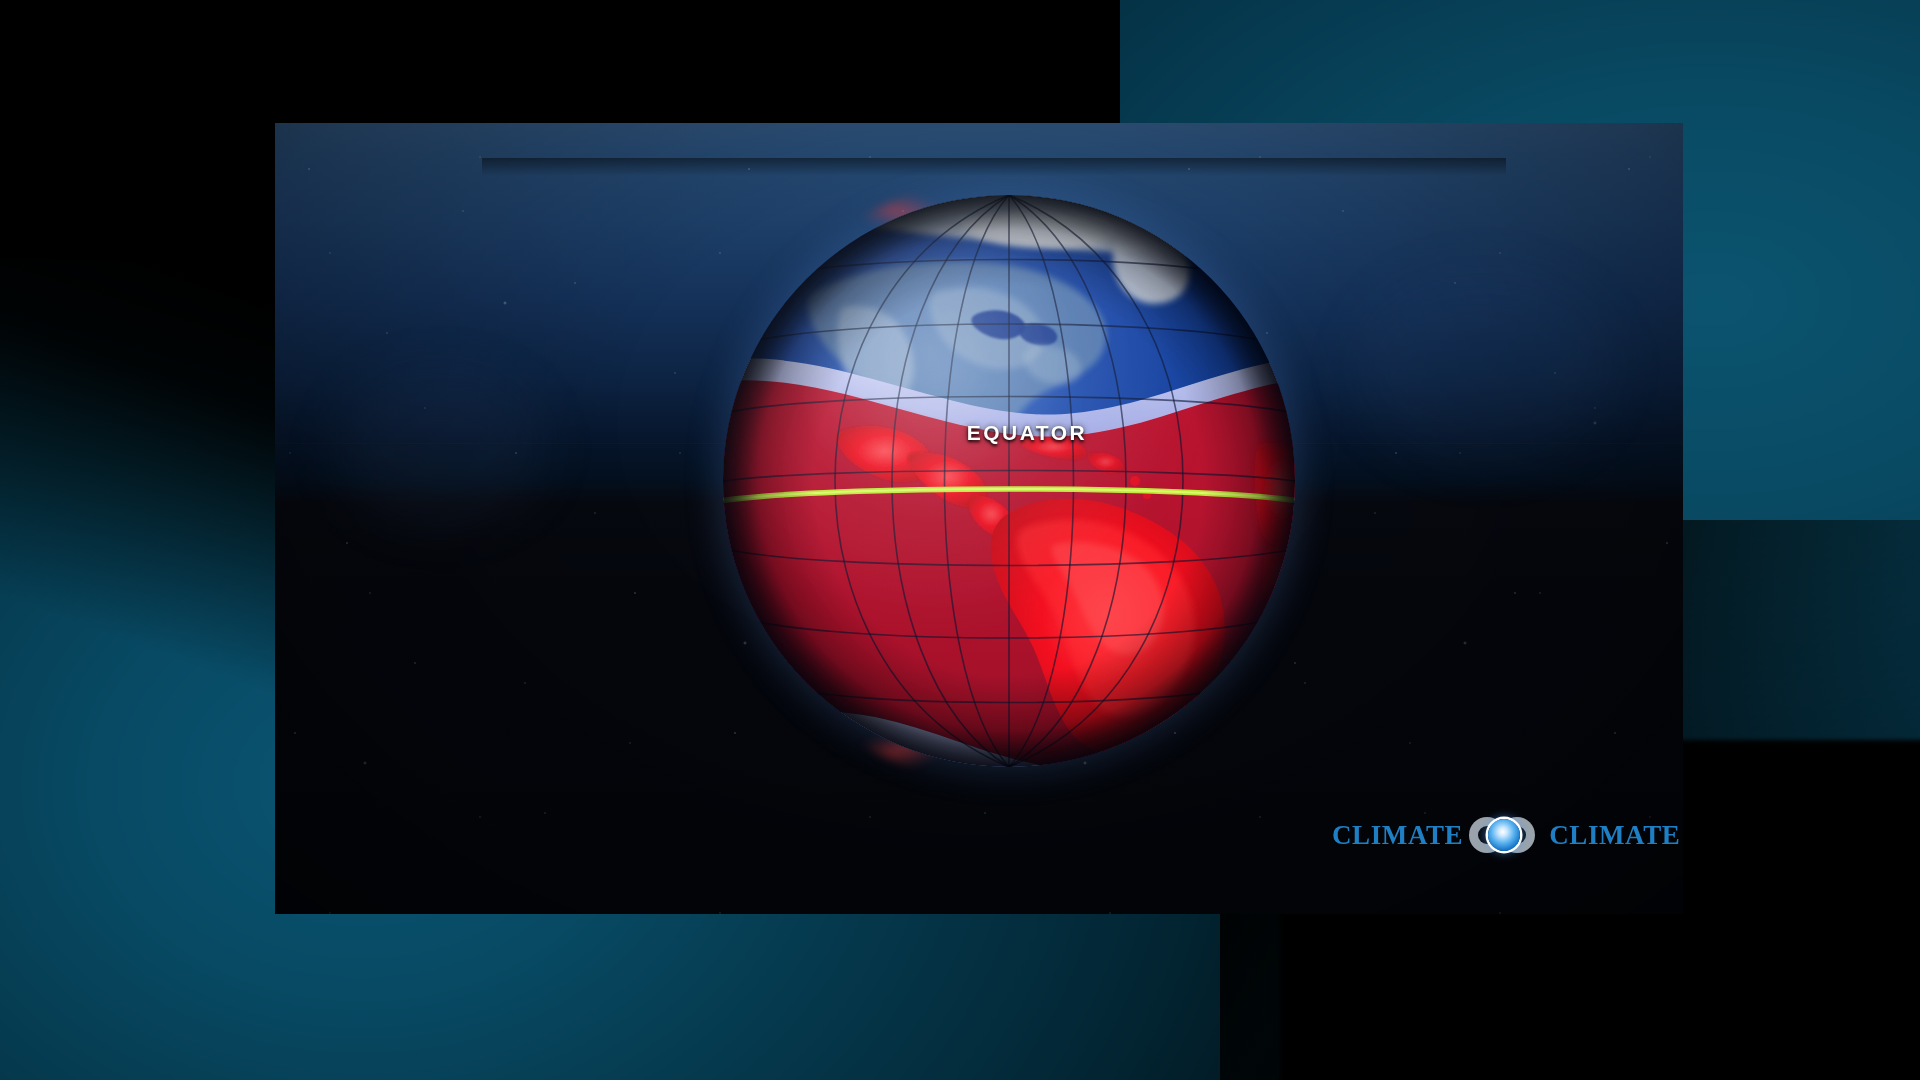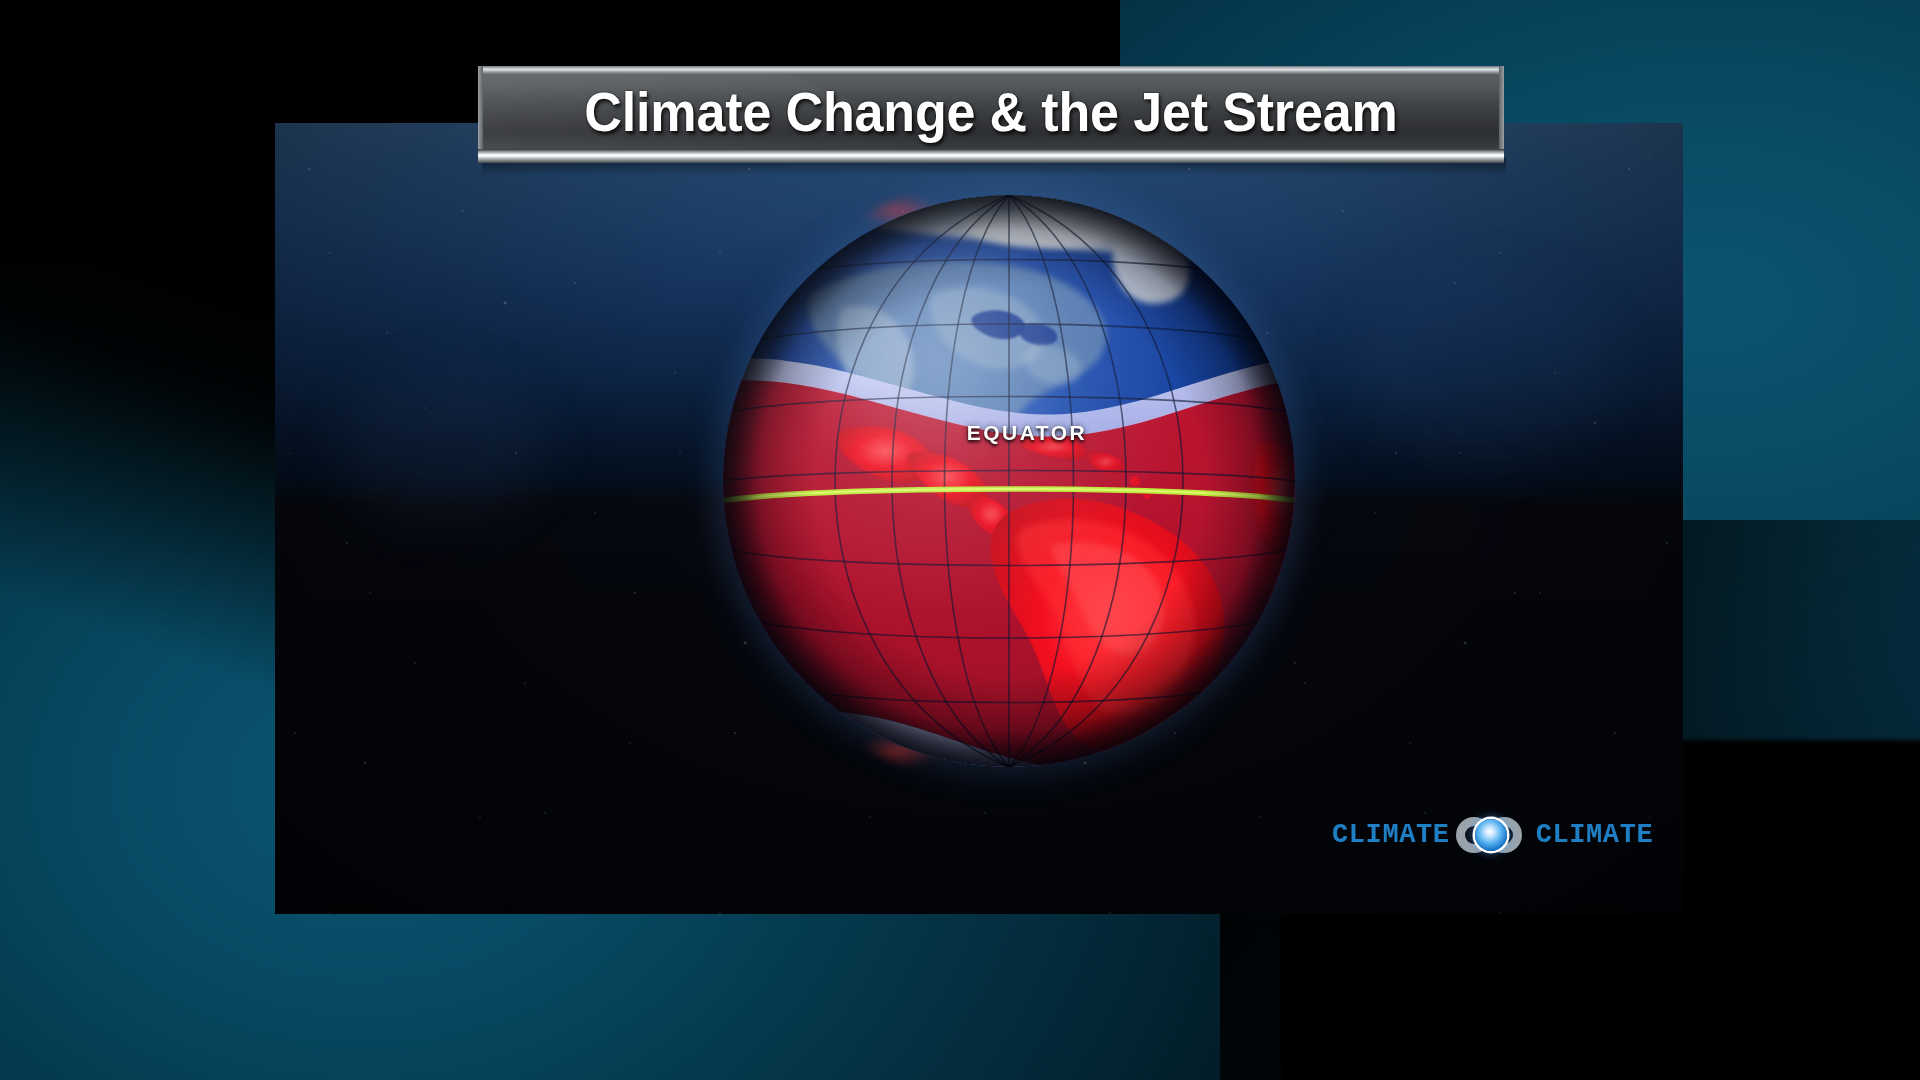--- a/index.html
+++ b/index.html
@@ -320,21 +320,21 @@
     left: 1332px;
     top: 817px;
     height: 36px;
     display: flex;
     align-items: center;
     gap: 0px;
     pointer-events: none;
   }
   #cc-logo .word {
     color: #1f7fc4;
-    font-family: Liberation Mono, monospace;
+    font-family: Liberation Serif, serif;
     font-weight: 700;
     font-size: 27px;
     letter-spacing: 0.6px;
   }
   #cc-logo .mark {
     position: relative;
     width: 74px;
     height: 38px;
     margin: 0 6px;
   }
@@ -609,22 +609,14 @@
             <span class="hole"></span>
           </span>
         <span class="dot"></span>
       </span>
       <span class="word">CLIMATE</span>
     </div>
   </div>
 
   <div class="banner-shadow"></div>
 
-  <div id="title-banner">
-    <div class="banner-body"></div>
-    <div class="banner-chrome-top"></div>
-    <div class="banner-side l"></div>
-    <div class="banner-side r"></div>
-    <div class="banner-chrome-bottom"></div>
-    <div id="banner-title">Climate Change &amp; the Jet Stream</div>
-  </div>
 
 </div>
 
 </body></html>

